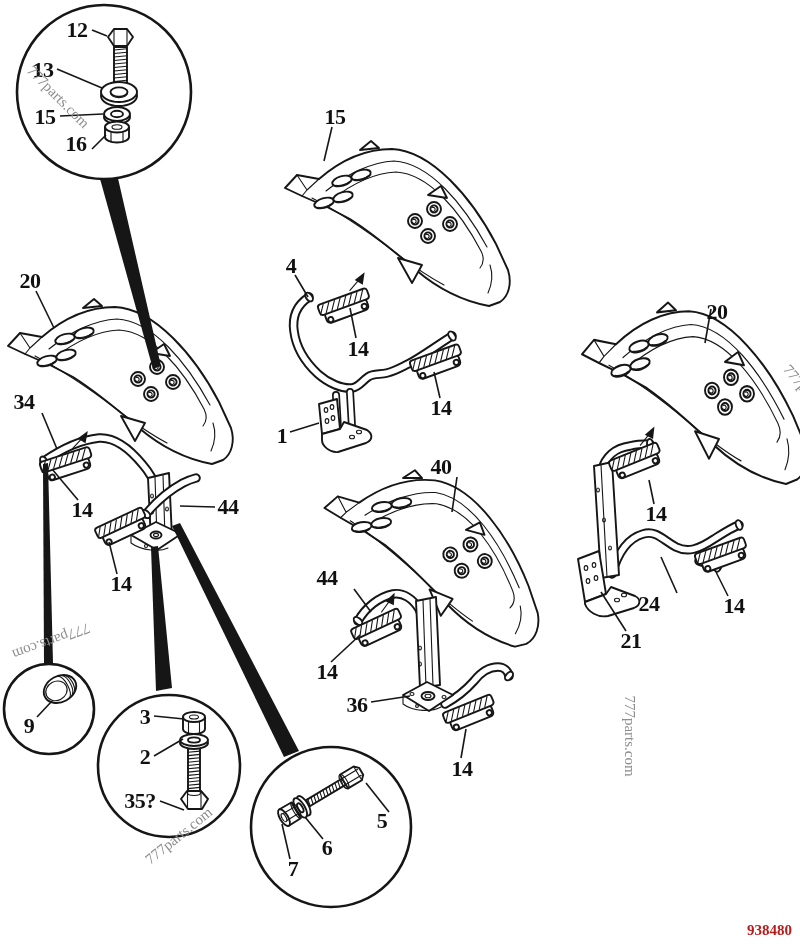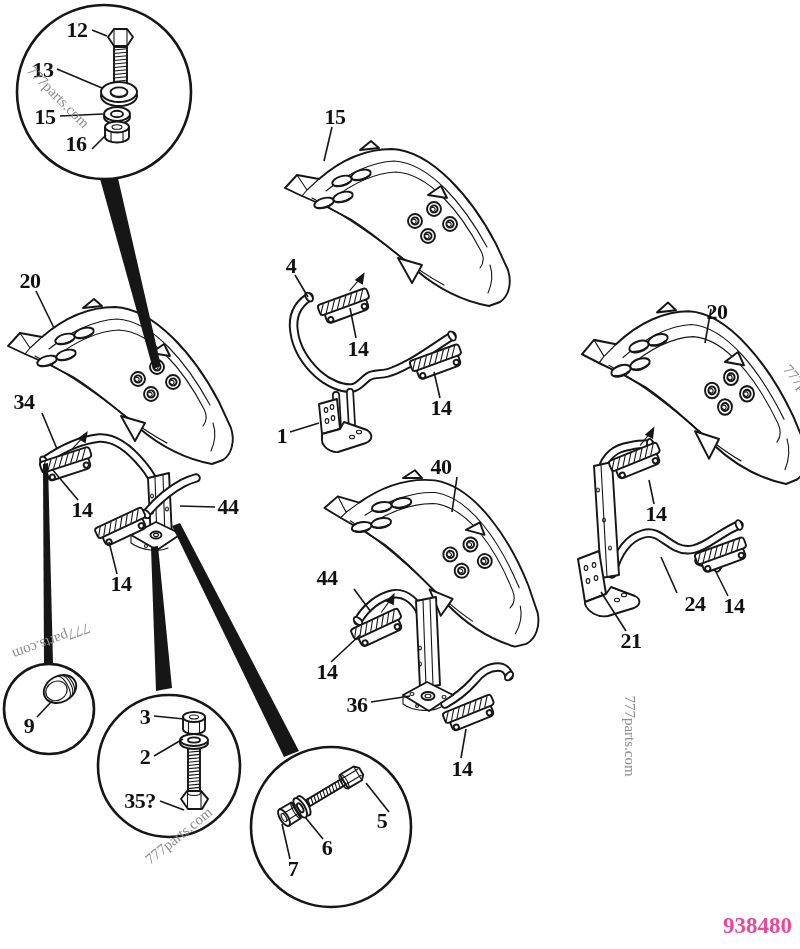--- a/index.html
+++ b/index.html
@@ -15,21 +15,21 @@
   .tO2{stroke:#161616;stroke-width:8;fill:none;stroke-linecap:round}
   .tI2{stroke:#fff;stroke-width:4.6;fill:none;stroke-linecap:round}
   .wedge{fill:#161616}
   .lead{stroke:#161616;stroke-width:1.6;fill:none}
   .circ{stroke:#161616;stroke-width:2.6;fill:#fff}
   
   .plbl{position:absolute;transform:translate(-50%,-50%);font-weight:700;font-size:22px;
         color:#111;letter-spacing:-0.5px;white-space:nowrap;line-height:1}
   .wm{position:absolute;font-size:15px;color:#8d8d8d;white-space:nowrap;line-height:1;
       transform-origin:center}
-  .docnum{position:absolute;right:8px;bottom:10px;font-weight:700;font-size:23px;color:#ec4899}
+  .docnum{position:absolute;right:8px;bottom:10px;font-weight:700;font-size:15px;color:#b91c1c}
 </style>
 </head>
 <body>
 
 <div class="stage">
 
 <svg width="800" height="949" viewBox="0 0 800 949">
   <defs>
     <g id="oval">
       <ellipse rx="10" ry="4.8" class="kf"></ellipse>
@@ -334,21 +334,21 @@
 <span class="plbl" style="left:358px;top:349px">14</span>
 <span class="plbl" style="left:441px;top:408px">14</span>
 <span class="plbl" style="left:282px;top:436px">1</span>
 <span class="plbl" style="left:30px;top:281px">20</span>
 <span class="plbl" style="left:24px;top:402px">34</span>
 <span class="plbl" style="left:82px;top:510px">14</span>
 <span class="plbl" style="left:228px;top:507px">44</span>
 <span class="plbl" style="left:121px;top:584px">14</span>
 <span class="plbl" style="left:717px;top:312px">20</span>
 <span class="plbl" style="left:656px;top:514px">14</span>
-<span class="plbl" style="left:695px;top:604px">24</span>
+<span class="plbl" style="left:649px;top:604px">24</span>
 <span class="plbl" style="left:734px;top:606px">14</span>
 <span class="plbl" style="left:631px;top:641px">21</span>
 <span class="plbl" style="left:441px;top:467px">40</span>
 <span class="plbl" style="left:327px;top:578px">44</span>
 <span class="plbl" style="left:327px;top:672px">14</span>
 <span class="plbl" style="left:357px;top:705px">36</span>
 <span class="plbl" style="left:462px;top:769px">14</span>
 <span class="plbl" style="left:29px;top:726px">9</span>
 <span class="plbl" style="left:145px;top:717px">3</span>
 <span class="plbl" style="left:145px;top:757px">2</span>

